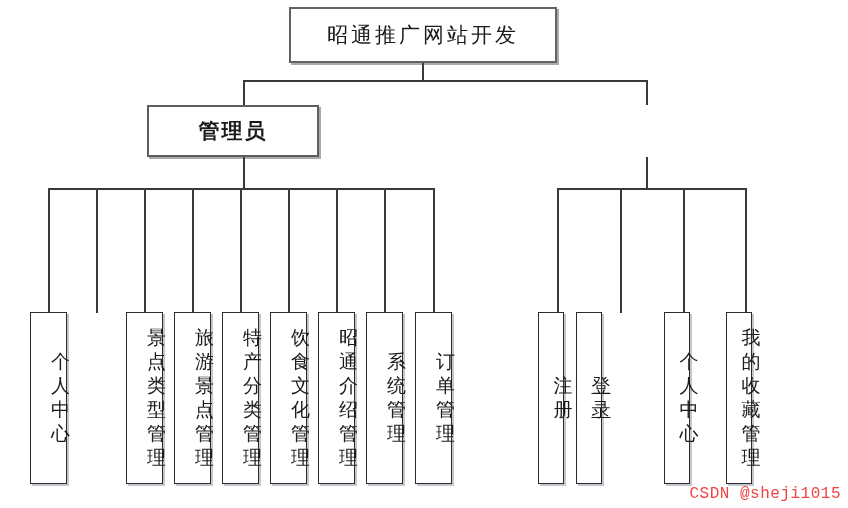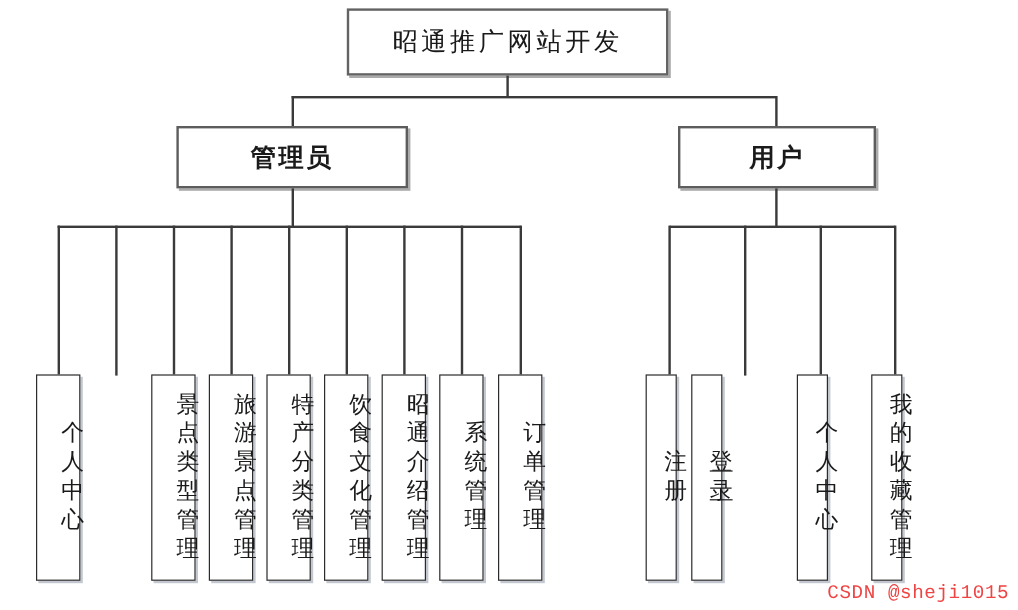--- a/index.html
+++ b/index.html
@@ -34,21 +34,21 @@
     letter-spacing: 3px;
   }
   .box.branch {
     border: 2px solid #5d5d5d;
     box-shadow: 2px 2px 0 #ababab;
     font-family: "Liberation Sans", sans-serif;
     font-weight: bold;
     font-size: 21px;
     letter-spacing: 2px;
   }
-  .box.branch.admin { left: 147px; top: 105px; width: 193px; height: 52px; text-align: right; }
+  .box.branch.admin { left: 147px; top: 105px; width: 172px; height: 52px; text-align: right; }
   .box.branch.user  { left: 565px; top: 105px; width: 165px; height: 52px; }
   .box.leaf {
     top: 312px; height: 172px; width: 37px;
     border: 1px solid #2b2b2b;
     box-shadow: 2px 2px 0 #c3c7d0;
     padding-left: 24px;
   }
   .box.leaf .vtext {
     display: block;
     width: 20px;
@@ -85,23 +85,20 @@
     <span>昭通推广网站开发</span>
   </div>
 
   <div class="line v" style="left:422px; top:63px; height:18px;"></div>
   <div class="line h" style="left:243px; top:80px; width:404px;"></div>
   <div class="line v" style="left:243px; top:80px; height:25px;"></div>
   <div class="line v" style="left:646px; top:80px; height:25px;"></div>
 
   <div class="box branch admin">
     <span>管理员</span>
-  </div>
-  <div class="box branch user">
-    <span>用户</span>
   </div>
 
   <div class="line v" style="left:243px; top:157px; height:32px;"></div>
   <div class="line h" style="left:48px; top:188px; width:386px;"></div>
   <div class="line v" style="left:48px;  top:188px; height:125px;"></div>
   <div class="line v" style="left:96px;  top:188px; height:125px;"></div>
   <div class="line v" style="left:144px; top:188px; height:125px;"></div>
   <div class="line v" style="left:192px; top:188px; height:125px;"></div>
   <div class="line v" style="left:240px; top:188px; height:125px;"></div>
   <div class="line v" style="left:288px; top:188px; height:125px;"></div>

